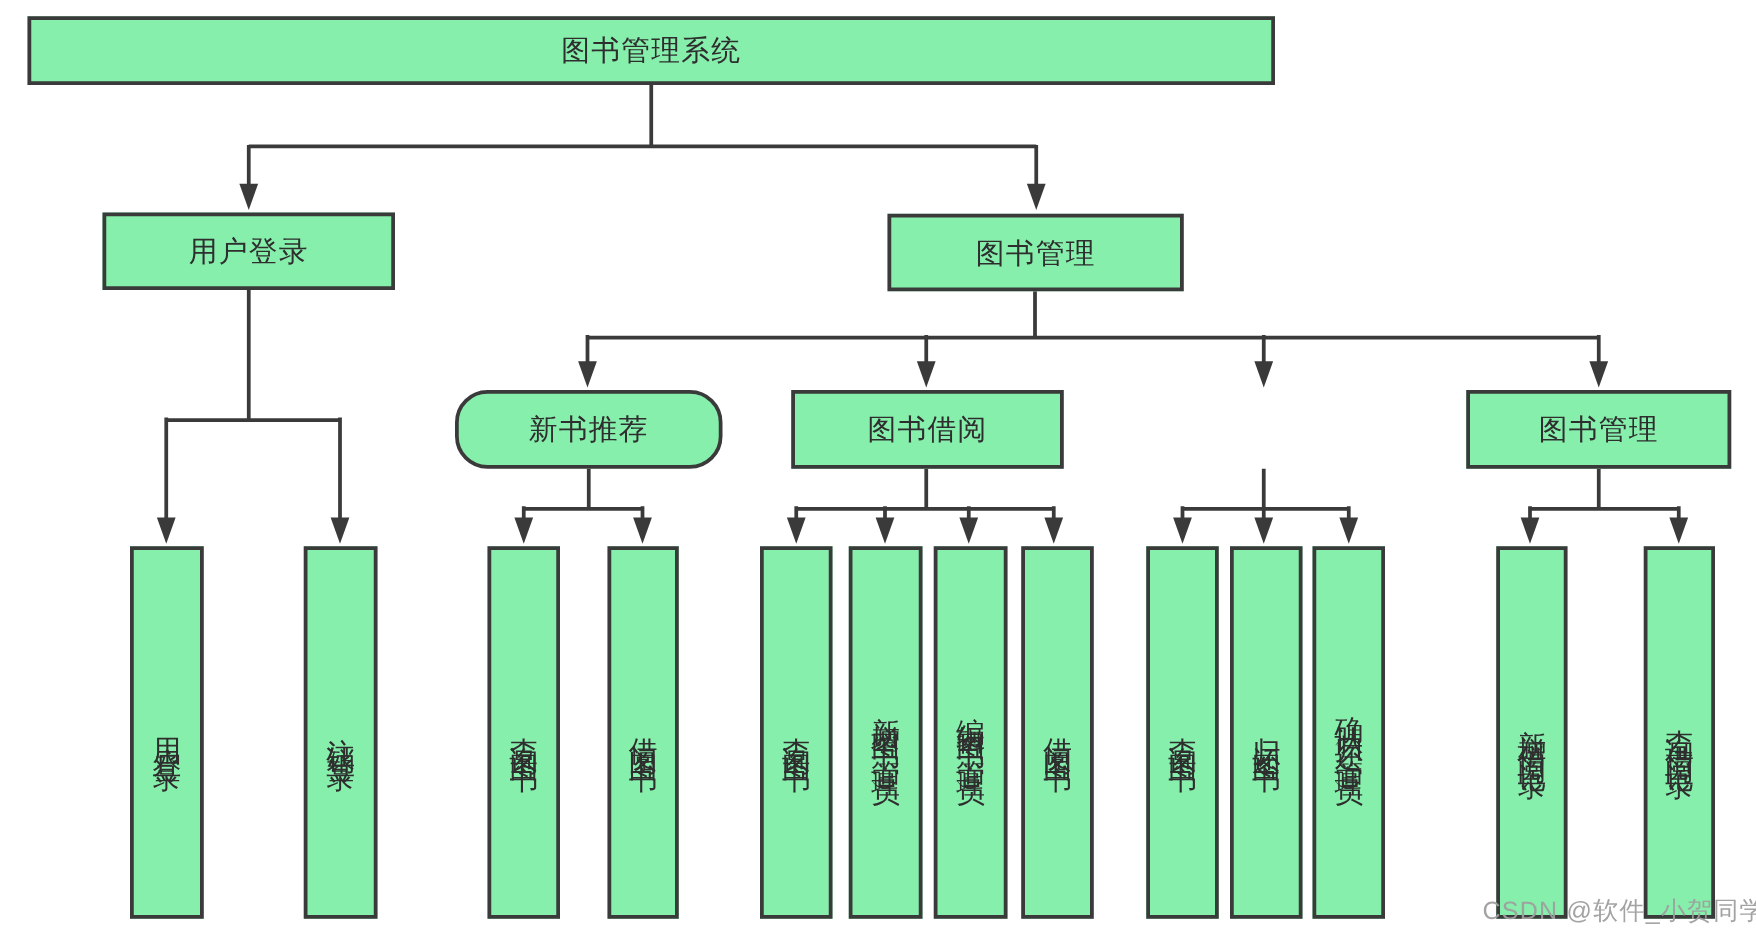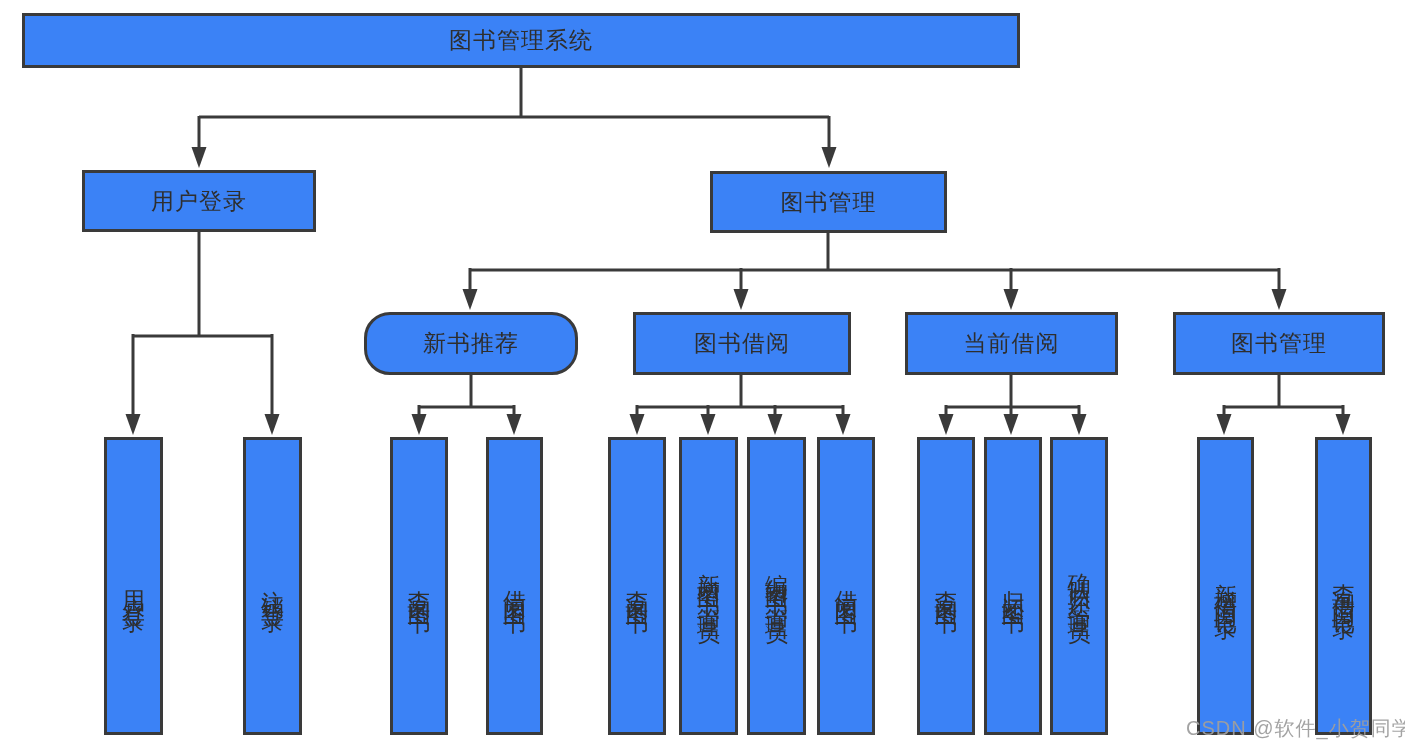--- a/index.html
+++ b/index.html
@@ -17,21 +17,21 @@
   }
   .connectors {
     position: absolute;
     left: 0; top: 0;
     width: 1405px; height: 747px;
   }
   .node {
     position: absolute;
     box-sizing: border-box;
     border: 3px solid #3a3a3a;
-    background: #3b82f6;
+    background: #86efac;
     display: flex;
     align-items: center;
     justify-content: center;
     color: #2e2e2e;
     font-size: 23px;
     letter-spacing: 1px;
     white-space: nowrap;
   }
   .leaf span {
     writing-mode: vertical-rl;
@@ -134,23 +134,20 @@
   <div class="node n-mgmt">
     <span>图书管理</span>
   </div>
 
   <div class="node n-newbook">
     <span>新书推荐</span>
   </div>
   <div class="node n-borrow">
     <span>图书借阅</span>
   </div>
-  <div class="node n-current">
-    <span>当前借阅</span>
-  </div>
   <div class="node n-record">
     <span>图书管理</span>
   </div>
 
   <div class="node leaf l-1">
     <span>用户登录</span>
   </div>
   <div class="node leaf l-2">
     <span>注销登录</span>
   </div>

